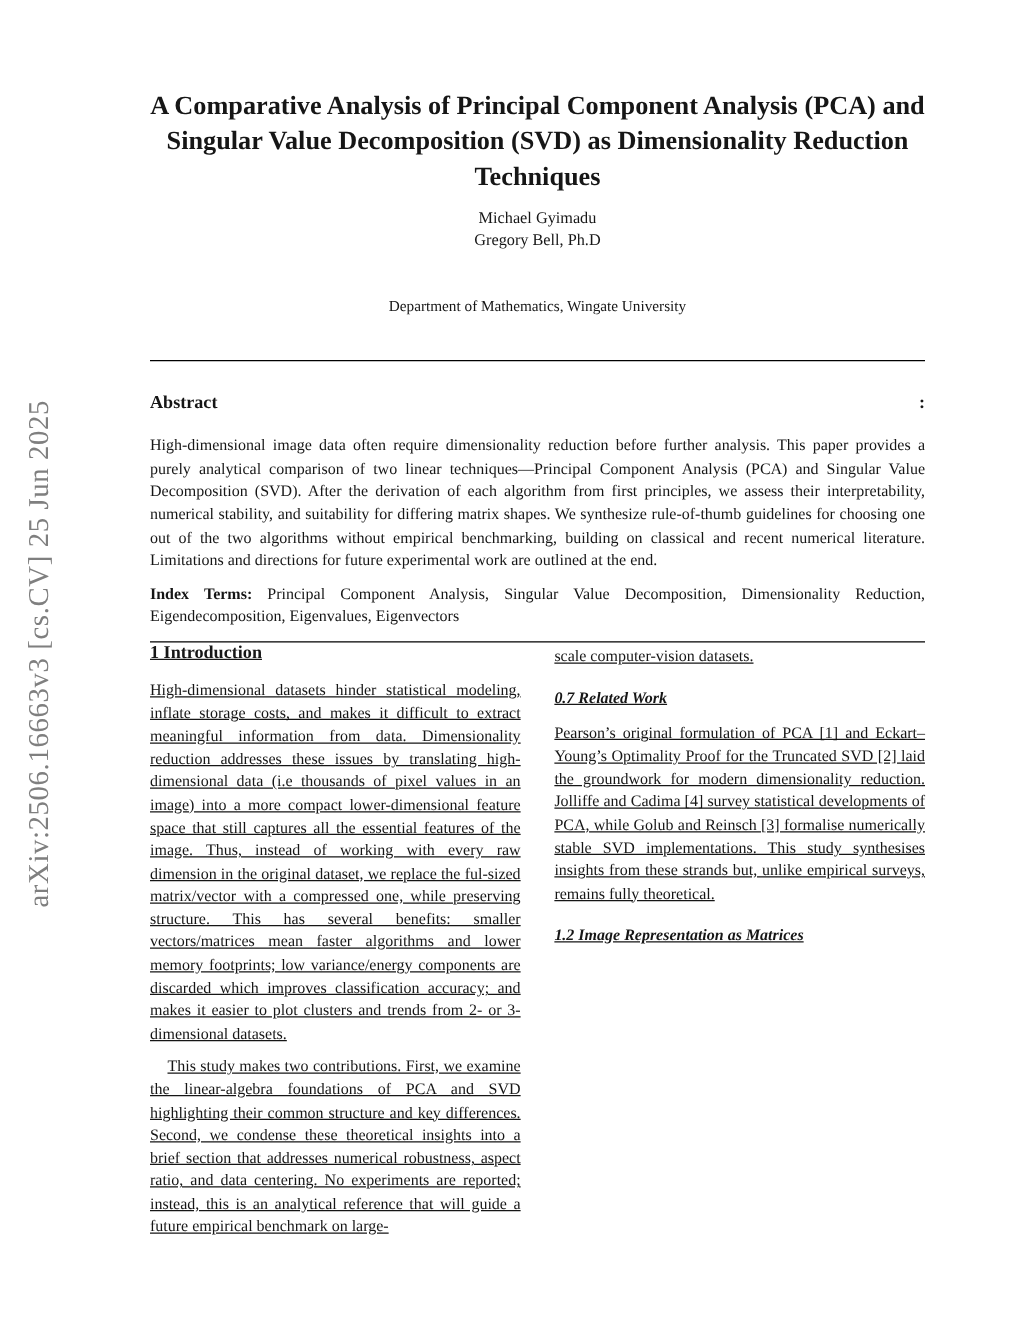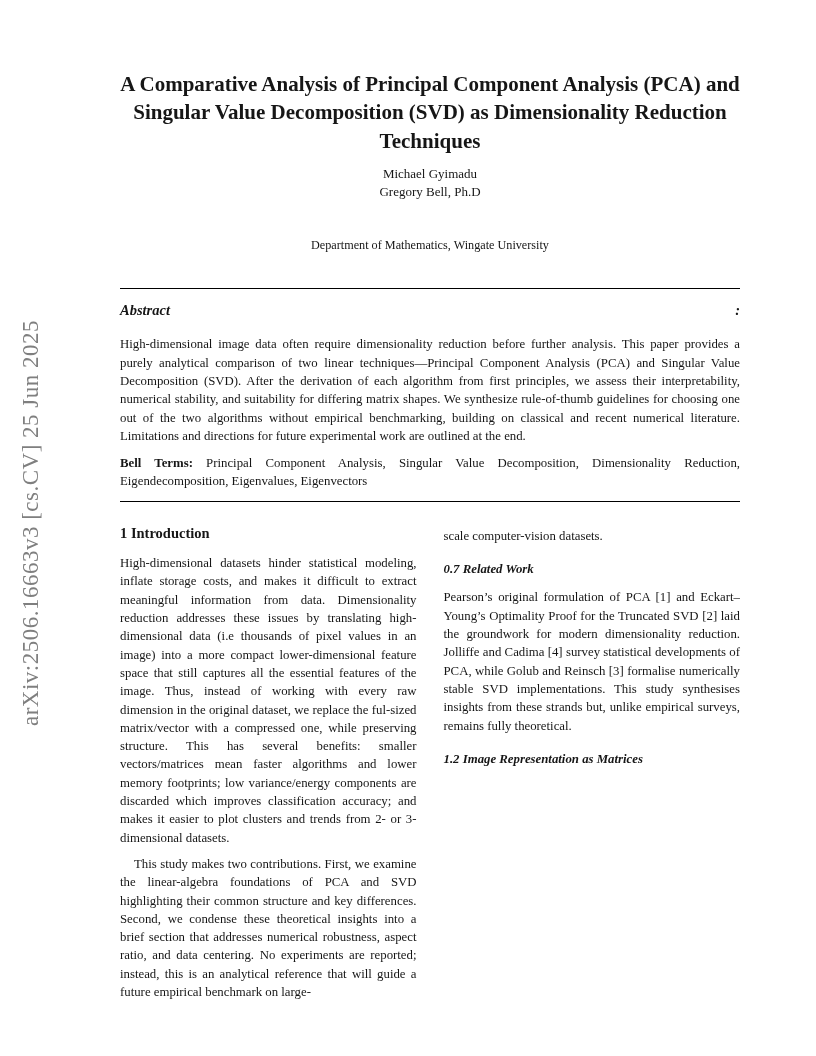--- a/index.html
+++ b/index.html
@@ -39,38 +39,37 @@
     border: none;
     border-top: 1.2px solid #000;
     margin: 0;
   }
   .rule-top { margin-top: 35px; }
   .rule-mid { margin-top: 10px; }
   .abstract-head {
     display: flex;
     justify-content: space-between;
     align-items: flex-end;
-    margin-top: 13px;
+    margin-top: 25px;
     font-size: 14.5px;
     font-weight: bold;
-    font-style: italic;
   }
   .body-text {
     font-size: 12.8px;
     line-height: 1.43;
     text-align: justify;
     margin: 0;
   }
   .abstract-text { margin-top: 16px; }
   .index-terms { margin-top: 9px; }
   .bold { font-weight: bold; }
   .columns {
     display: flex;
     gap: 27px;
-    margin-top: 23px;
+    text-decoration: underline;
   }
   .col { width: 318px; }
   .section-heading {
     font-size: 14.5px;
     font-weight: bold;
     margin: 0 0 12px 0;
     line-height: 1.2;
   }
   .subsection-heading {
     font-size: 12.8px;
@@ -114,21 +113,21 @@
 
     <hr class="rule rule-top">
 
     <section>
       <div class="abstract-head">
         <span>Abstract</span>
         <span>:</span>
       </div>
       <p class="body-text abstract-text">High-dimensional image data often require dimensionality reduction before further analysis. This paper provides a purely analytical comparison of two linear techniques—Principal Component Analysis (PCA) and Singular Value Decomposition (SVD). After the derivation of each algorithm from first principles, we assess their interpretability, numerical stability, and suitability for differing matrix shapes. We synthesize rule-of-thumb guidelines for choosing one out of the two algorithms without empirical benchmarking, building on classical and recent numerical literature. Limitations and directions for future experimental work are outlined at the end.</p>
       <p class="body-text index-terms">
-        <span class="bold">Bell Terms:</span>
+        <span class="bold">Index Terms:</span>
         <span>Principal Component Analysis, Singular Value Decomposition, Dimensionality Reduction, Eigendecomposition, Eigenvalues, Eigenvectors</span>
       </p>
     </section>
 
     <hr class="rule rule-mid">
 
     <div class="columns">
 
       <div class="col">
         <h2 class="section-heading">1  Introduction</h2>

